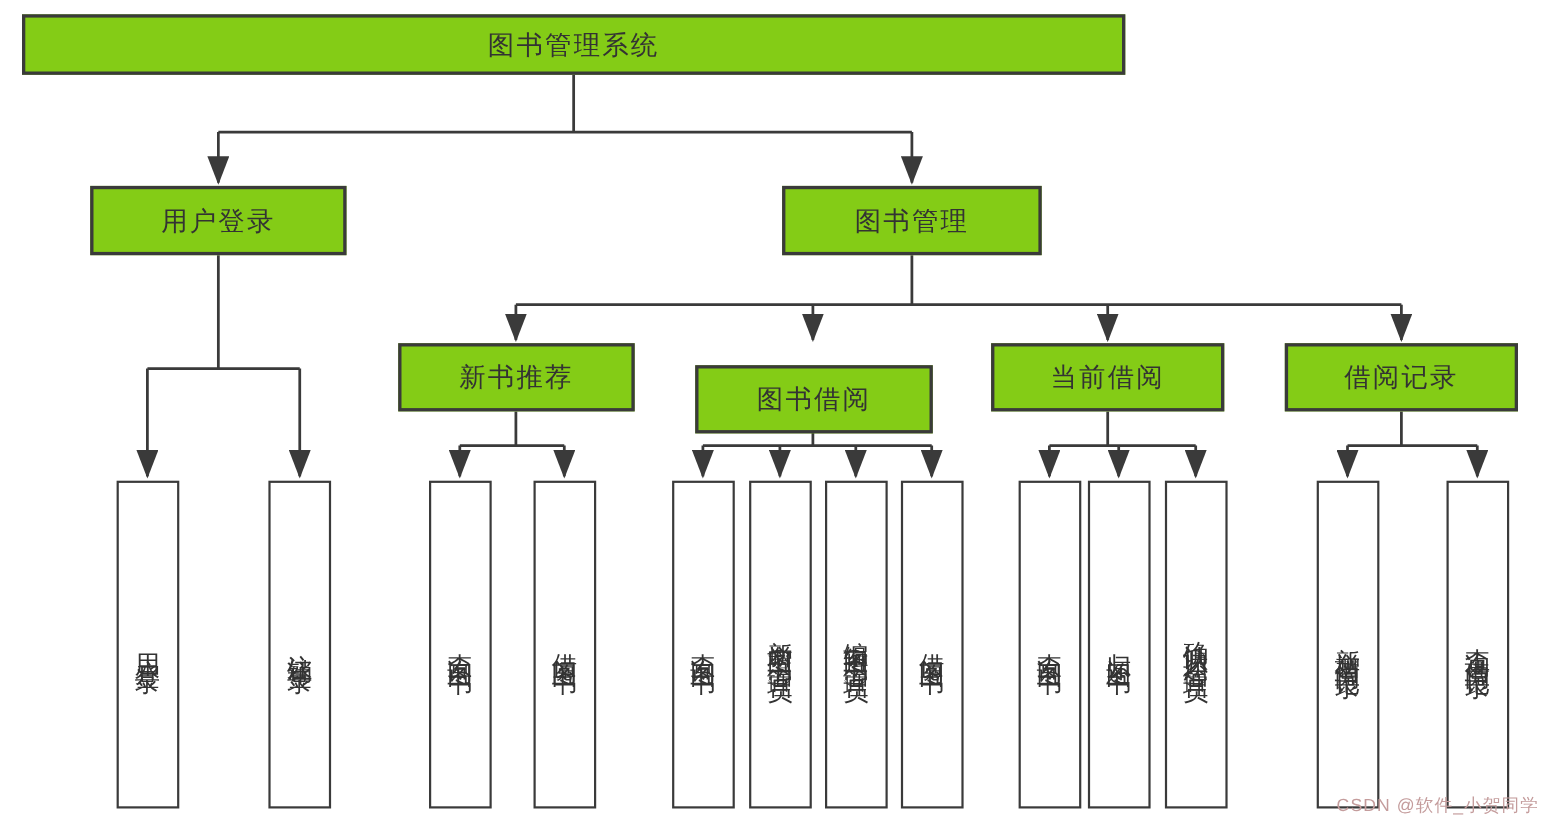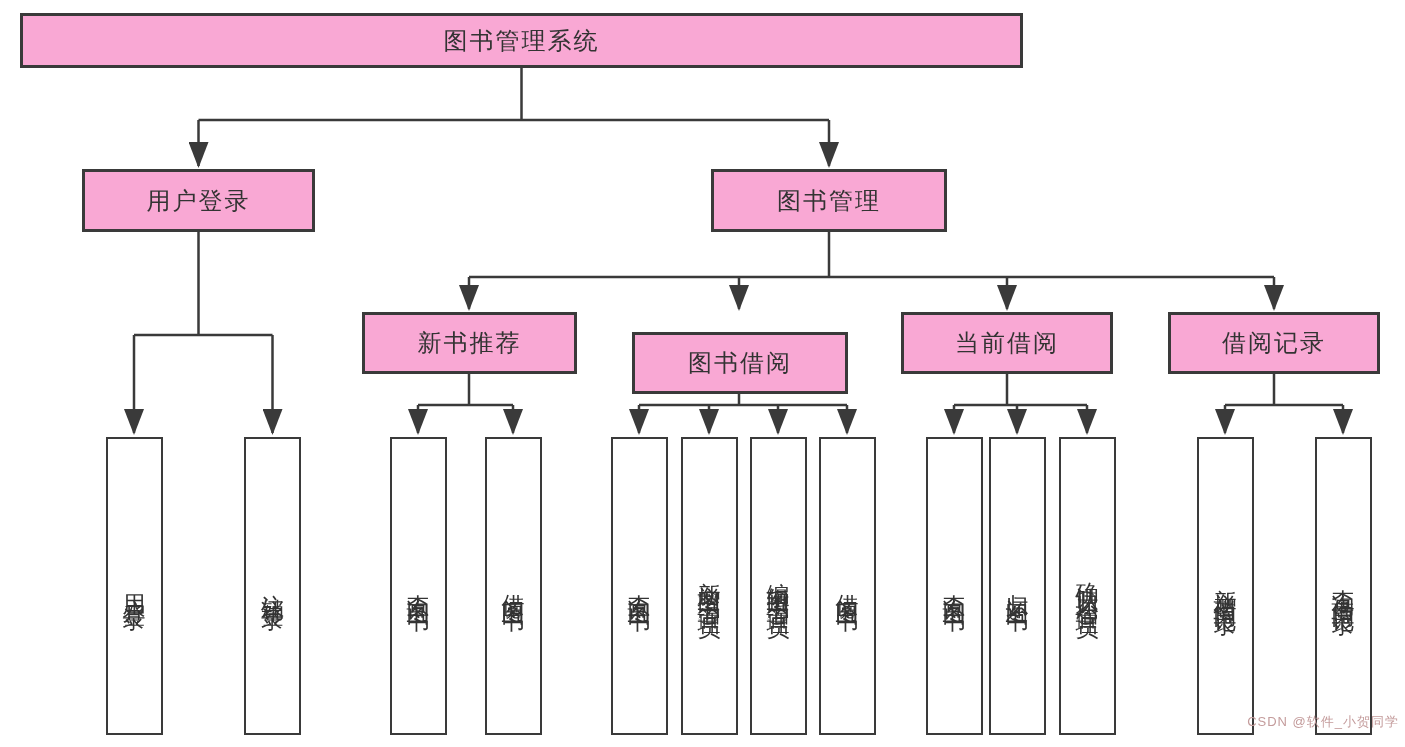--- a/index.html
+++ b/index.html
@@ -9,21 +9,21 @@
     width: 1405px;
     height: 747px;
     background: #ffffff;
     font-family: "Liberation Sans", sans-serif;
     overflow: hidden;
   }
   #wires { position: absolute; left: 0; top: 0; z-index: 1; }
   .node {
     position: absolute;
     z-index: 2;
-    background: #f9a8d4;
+    background: #84cc16;
     border: 3px solid #3a3a3a;
     display: flex;
     align-items: center;
     justify-content: center;
     color: #333333;
     font-size: 24px;
     letter-spacing: 2px;
     white-space: nowrap;
   }
   .leaf {
@@ -44,22 +44,22 @@
     text-orientation: mixed;
     font-size: 23px;
     line-height: 1;
     letter-spacing: 5px;
     white-space: nowrap;
   }
   .watermark {
     position: absolute;
     z-index: 3;
     right: 6px;
-    bottom: 16px;
-    font-size: 13px;
+    bottom: 4px;
+    font-size: 16px;
     color: #c49c9c;
     letter-spacing: 1px;
     white-space: nowrap;
   }
 </style>
 </head>
 <body>
 
 <div id="stage">
 

